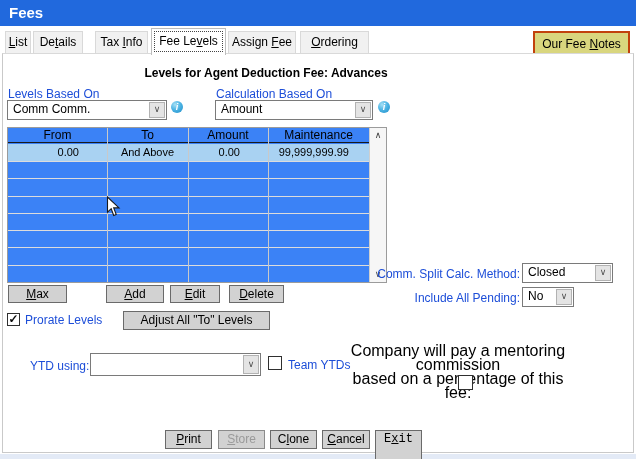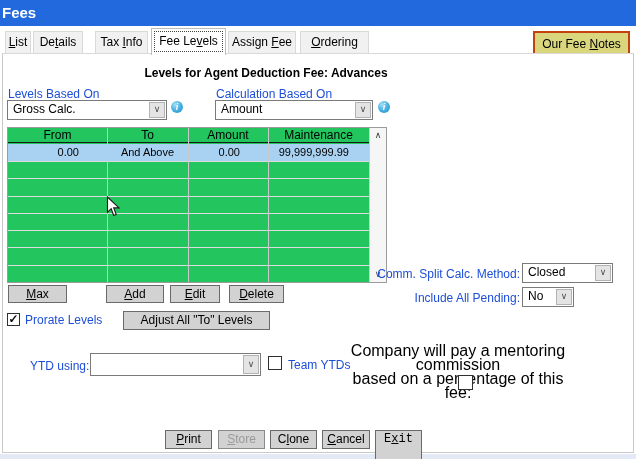--- a/index.html
+++ b/index.html
@@ -1,19 +1,19 @@
 <!DOCTYPE html>
 <html><head>
 <meta charset="utf-8">
 <style>
   html,body{margin:0;padding:0;background:#f4f7fc;font-family:"Liberation Sans",sans-serif;}
   *{box-sizing:border-box;}
   .win{position:relative;width:636px;height:459px;background:#fff;overflow:hidden;}
   .titlebar{position:absolute;left:0;top:0;width:636px;height:26px;background:#2169dd;color:#fff;
-    font-weight:bold;font-size:15px;line-height:26px;padding-left:2px;}
+    font-weight:bold;font-size:15px;line-height:26px;padding-left:9px;}
   
   .tab{position:absolute;top:31px;height:22px;background:#f1f1f1;border:1px solid #d9d9d9;border-bottom:none;
     font-size:12px;text-align:center;line-height:20px;color:#000;cursor:default;z-index:2;}
   .tab.active{top:28px;height:27px;background:#fff;border-color:#bdbdbd;z-index:4;line-height:24px;}
   .focusring{position:absolute;left:2px;right:2px;top:2px;bottom:3px;border:1px dotted #444;pointer-events:none;}
   .notesbtn{position:absolute;left:533px;top:31px;width:97px;height:24px;background:#d9d67e;
     border:2px solid #c2410c;font-size:12px;text-align:center;line-height:22px;}
   
   .panel{position:absolute;left:2px;top:53px;width:632px;height:400px;background:#fff;
     border:1px solid #c9c9c9;border-top:1px solid #d9d9d9;z-index:1;}
@@ -25,21 +25,21 @@
   .combo .val{position:absolute;left:5px;top:0;bottom:0;right:19px;line-height:17px;overflow:hidden;white-space:nowrap;}
   .combo .cbtn{position:absolute;right:1px;top:1px;bottom:1px;width:16px;background:#e4e4e4;
     border:1px solid #b2b2b2;color:#4c4c4c;font-size:9px;text-align:center;line-height:13px;}
   .combo.h23 .val{line-height:20px;}
   .combo.h23 .cbtn{line-height:17px;}
   
   .info{position:absolute;width:12px;height:12px;border-radius:50%;z-index:2;
     background:radial-gradient(circle at 35% 30%, #a6e0f5 0%, #4db4e4 45%, #1f8ec9 100%);
     color:#fff;font-size:9px;font-weight:bold;font-style:italic;text-align:center;line-height:12px;}
   
-  .grid{position:absolute;left:7px;top:127px;width:380px;height:156px;border:1px solid #9b9b9b;background:#22c55e;z-index:2;}
+  .grid{position:absolute;left:7px;top:127px;width:380px;height:156px;border:1px solid #9b9b9b;background:#3b82f6;z-index:2;}
   .vline{position:absolute;top:0;bottom:0;width:1px;background:#c9c9c9;z-index:3;}
   .ghead{position:absolute;left:0;top:0;right:17px;height:15px;border-bottom:1px solid #1a1a1a;display:flex;z-index:2;}
   .gh{font-size:12px;text-align:center;line-height:14px;}
   .gbody{position:absolute;left:0;top:16px;right:17px;bottom:0;display:flex;flex-direction:column;z-index:1;}
   .trow{display:flex;border-bottom:1px solid #dcdcdc;flex:1 1 auto;}
   .trow.sel{flex:0 0 17px;background:#a9d2f2;}
   .td{font-size:11px;line-height:17px;white-space:nowrap;overflow:hidden;}
   .c0{width:99px;text-align:right;padding-right:28px;}
   .c1{width:81px;text-align:center;}
   .c2{width:80px;text-align:right;padding-right:28px;}
@@ -78,21 +78,21 @@
   <div class="tab" style="left:300px;width:69px;"><u>O</u>rdering</div>
 
   <div class="notesbtn">Our Fee <u>N</u>otes</div>
 
   <div class="panel"></div>
 
   <div class="heading">Levels for Agent Deduction Fee: Advances</div>
 
   <div class="lbl" style="left:8px;top:87px;">Levels Based On</div>
   <div class="combo" style="left:7px;top:100px;width:160px;height:20px;">
-    <span class="val">Gross Calc.</span>
+    <span class="val">Comm Comm.</span>
     <span class="cbtn">∨</span>
   </div>
   <div class="info" style="left:171px;top:101px;">i</div>
 
   <div class="lbl" style="left:216px;top:87px;">Calculation Based On</div>
   <div class="combo" style="left:215px;top:100px;width:158px;height:20px;">
     <span class="val">Amount</span>
     <span class="cbtn">∨</span>
   </div>
   <div class="info" style="left:378px;top:101px;">i</div>

